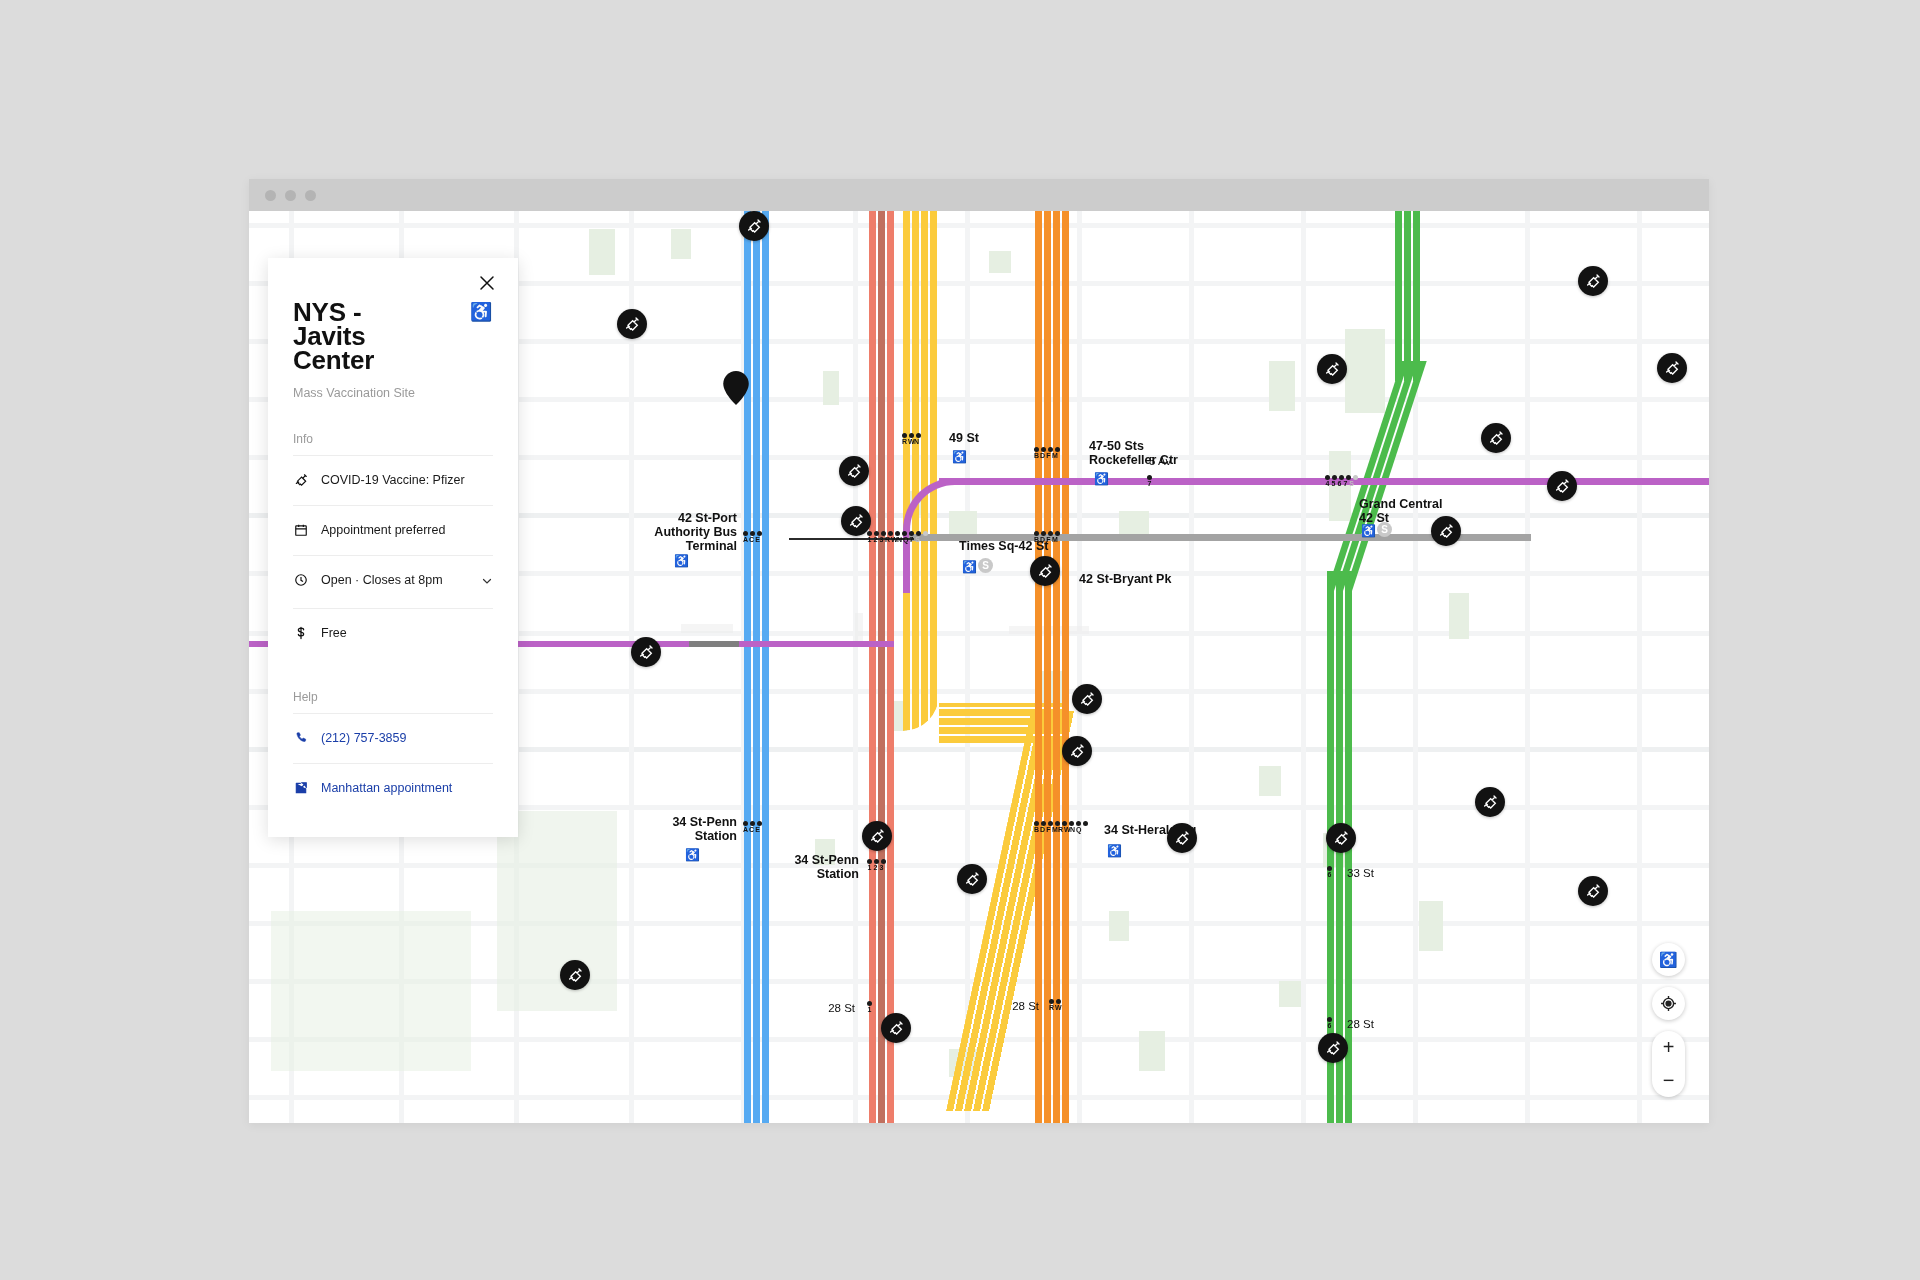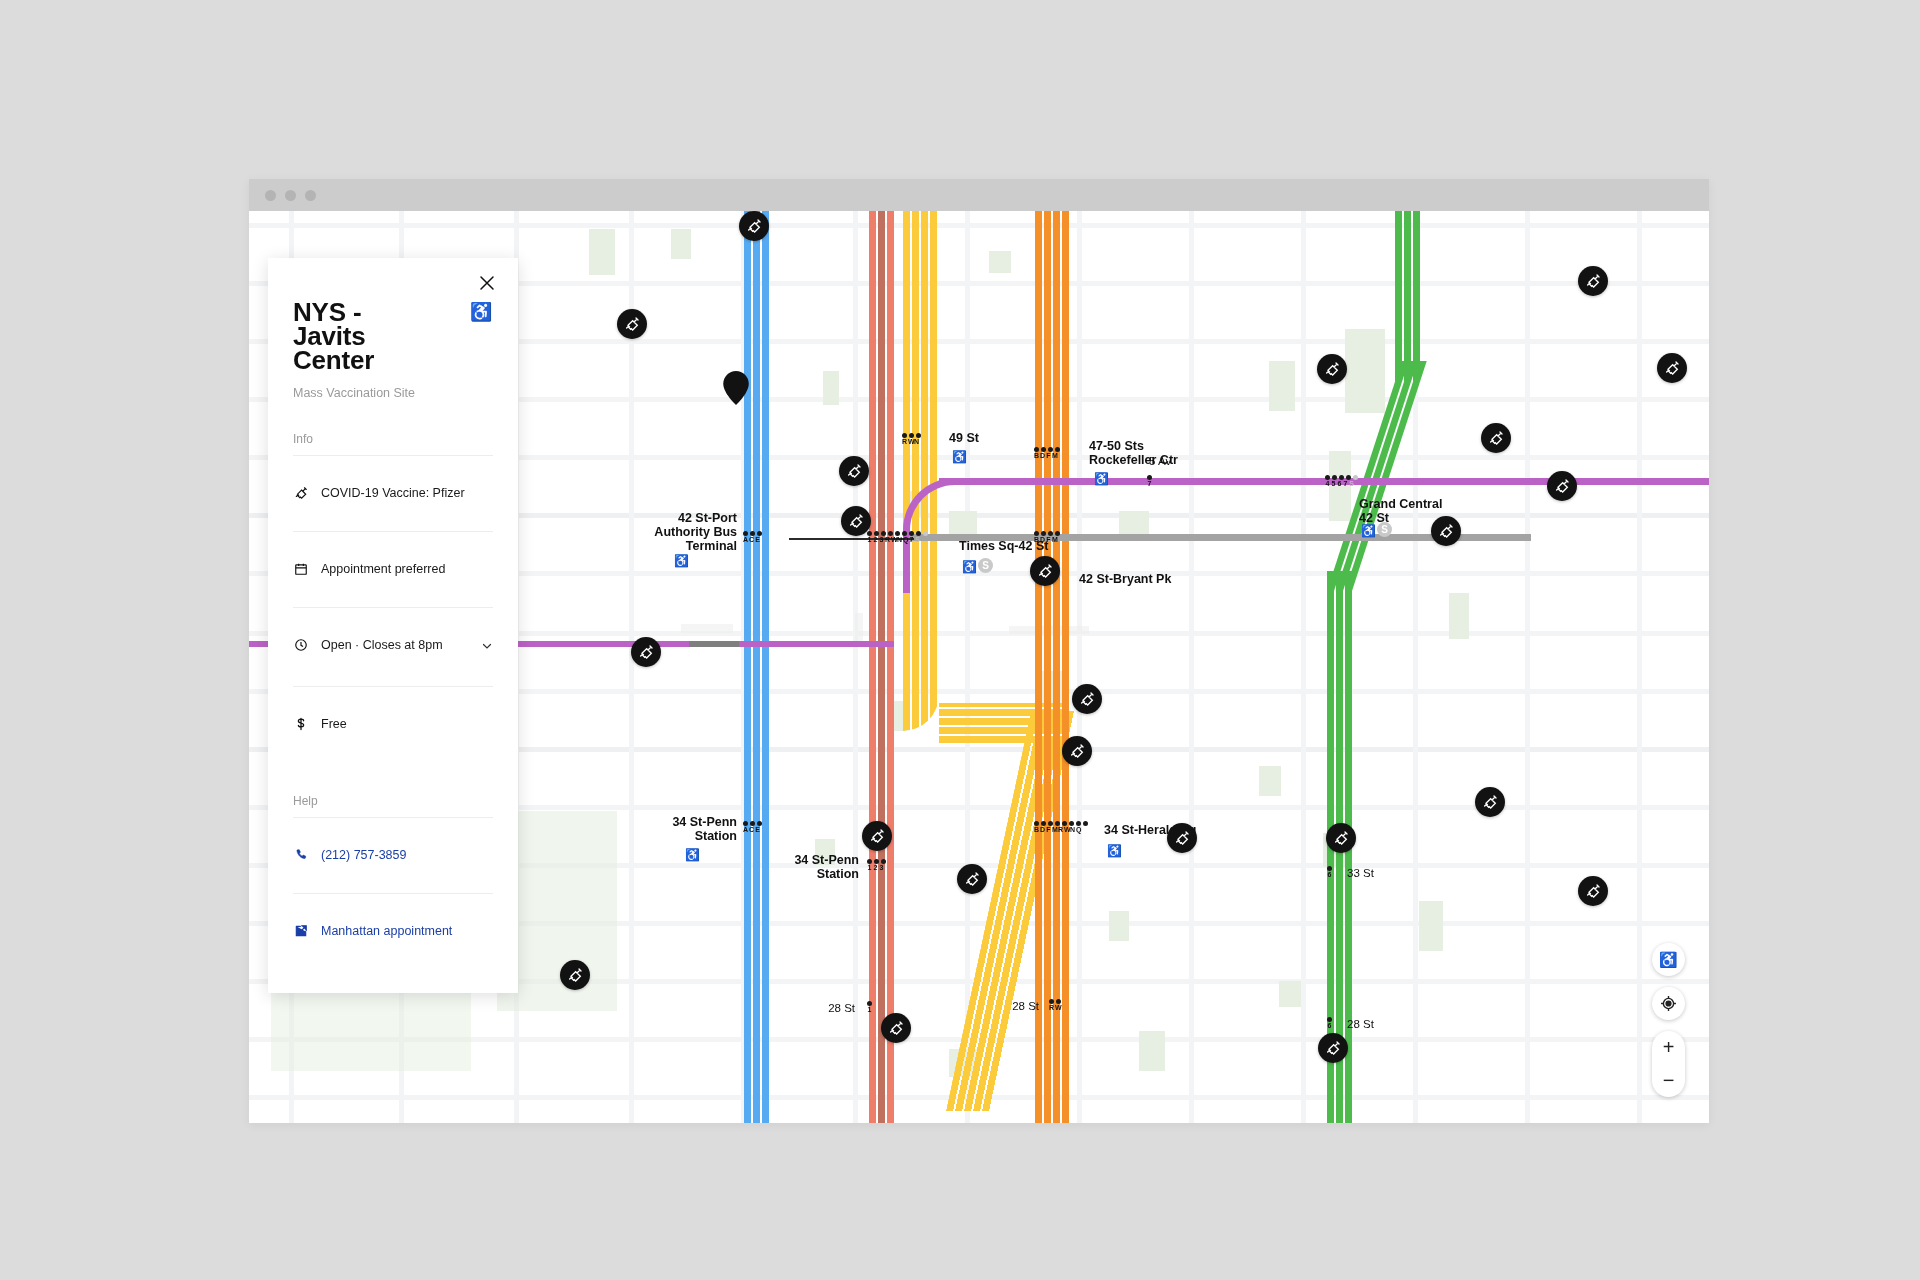--- a/index.html
+++ b/index.html
@@ -114,21 +114,21 @@
   #card-title{
     font-size:26px;font-weight:700;color:#111;line-height:24px;
     max-width:128px;letter-spacing:-0.2px;
   }
   #card-acc-icon{font-size:18px;color:#111;line-height:20px;padding-top:2px;}
   #card-subtitle{font-size:12.5px;color:#9a9a9a;margin-top:14px;}
   .section-head{font-size:12px;color:#9a9a9a;margin-top:32px;margin-bottom:0;}
   .rows{margin-top:9px;}
   .row{
     display:flex;align-items:flex-start;gap:13px;
-    padding:29px 0;border-top:1px solid #ededed;
+    padding:16px 0;border-top:1px solid #ededed;
     font-size:12.5px;color:#1a1a1a;line-height:17px;
   }
   .row:first-child{border-top:1px solid #ededed;}
   .row .ic{width:15px;flex:0 0 15px;display:flex;justify-content:center;padding-top:1px;}
   .row .ic svg{width:14px;height:14px;}
   .row .txt{flex:1;}
   .row .chev{width:12px;color:#333;font-size:10px;padding-top:3px;cursor:pointer;}
   .row.link .txt{color:#1a3ea8;font-weight:400;}
   .row.link .ic svg{stroke:#1a3ea8;fill:#1a3ea8;}
 </style>

